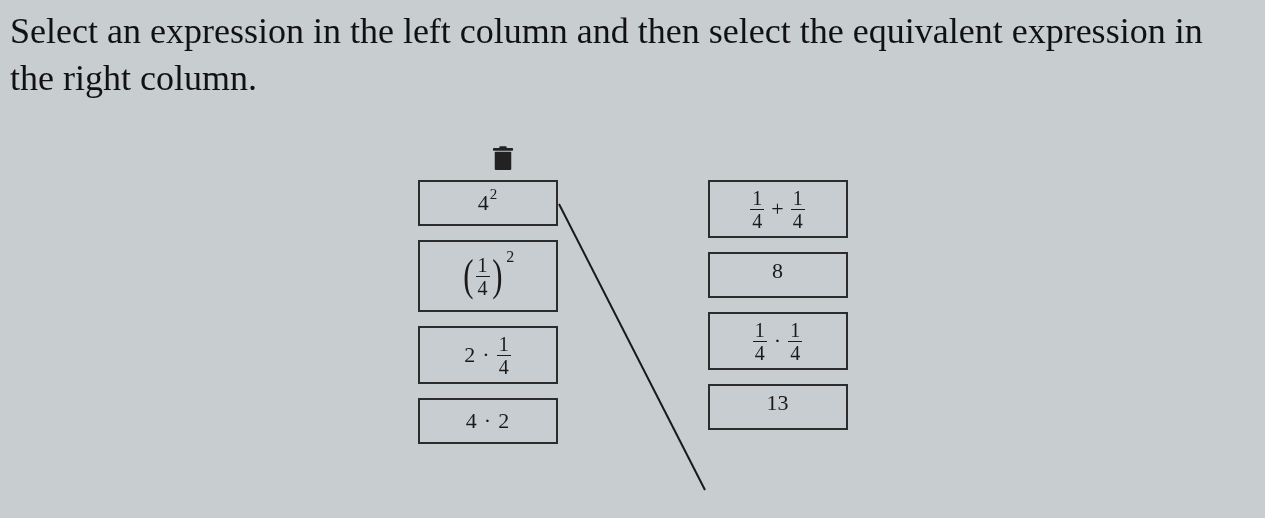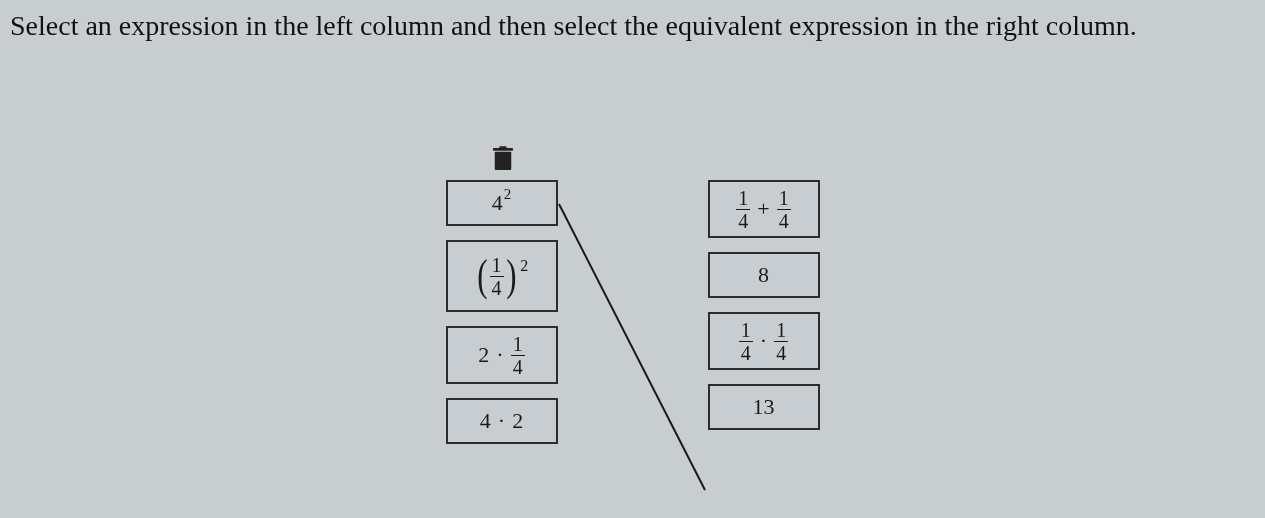--- a/index.html
+++ b/index.html
@@ -10,21 +10,21 @@
     font-family: Georgia, 'Times New Roman', serif;
     color: #1a1a1a;
     position: relative;
     overflow: hidden;
   }
   .instruction {
     position: absolute;
     top: 8px;
     left: 10px;
     right: 10px;
-    font-size: 28px;
+    font-size: 36px;
     line-height: 1.3;
     font-weight: 500;
     color: #111;
   }
   .work-area {
     position: absolute;
     top: 120px;
     left: 0;
     right: 0;
     bottom: 0;
@@ -46,25 +46,24 @@
     justify-content: center;
     gap: 150px;
   }
   .col {
     display: flex;
     flex-direction: column;
     gap: 14px;
     align-items: center;
   }
   .card {
-    width: 112px;
+    width: 140px;
     border: 2px solid #2c2c2c;
     background: rgba(200,205,210,0.3);
     display: flex;
-    align-items: center;
     justify-content: center;
     font-family: 'Times New Roman', serif;
     font-size: 22px;
     color: #1a1a1a;
     cursor: pointer;
     padding: 4px 12px;
   }
   .card.h40 { height: 46px; }
   .card.h70 { height: 72px; }
   .card.h60 { height: 58px; }

